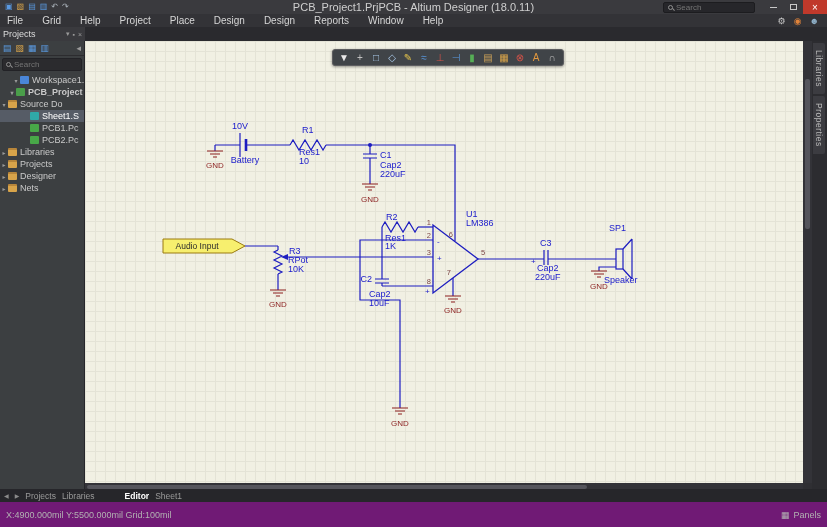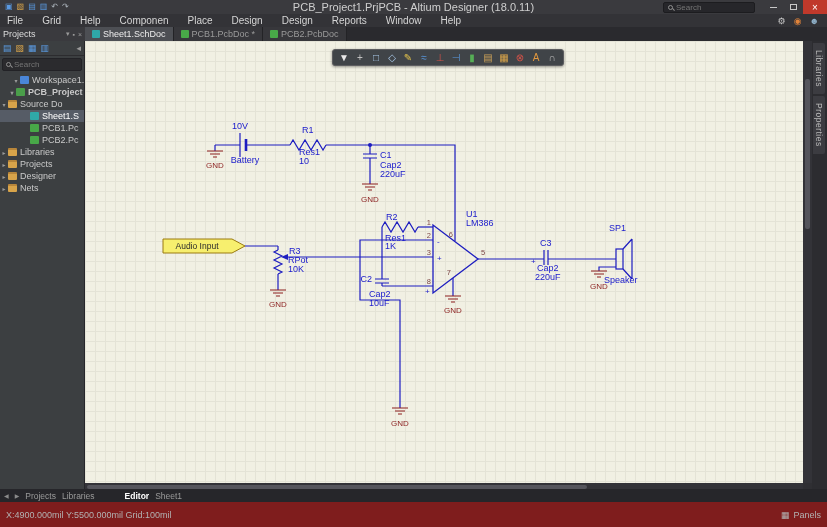--- a/index.html
+++ b/index.html
@@ -57,21 +57,21 @@
 .vscroll{position:absolute;left:803px;top:41px;width:9px;height:442px;background:#333338}
 .vscroll .thumb{position:absolute;left:2px;top:38px;width:5px;height:150px;background:#55555c;border-radius:2px}
 .hscroll{position:absolute;left:85px;top:483px;width:718px;height:8px;background:#333338}
 .hscroll .thumb{position:absolute;left:2px;top:2px;width:500px;height:4px;background:#55555c;border-radius:2px}
 .righttabs{position:absolute;left:812px;top:41px;width:15px;height:450px;background:#2c2c30}
 .vtab{writing-mode:vertical-rl;background:#3c3c41;color:#b8b8b8;font-size:8.5px;padding:7px 1px;margin:2px 1px;border-radius:0 2px 2px 0;letter-spacing:.5px}
 
 .bottomtabs{position:absolute;left:0;top:489px;width:827px;height:13px;background:#26262a;display:flex;align-items:center;font-size:8.5px;color:#9a9a9a;gap:6px;padding-left:4px}
 .bottomtabs .nav{font-size:6px;color:#8a8a8a}
 .bottomtabs .etab{color:#fff;font-weight:bold;margin-left:24px}
-.statusbar{position:absolute;left:0;top:502px;width:827px;height:25px;background:#7f1d1d;display:flex;align-items:center;justify-content:space-between;padding:0 6px;font-size:9px;color:#b2b2b2}
+.statusbar{position:absolute;left:0;top:502px;width:827px;height:25px;background:#701a75;display:flex;align-items:center;justify-content:space-between;padding:0 6px;font-size:9px;color:#b2b2b2}
 .status-right{display:flex;align-items:center;gap:4px}
 </style>
 </head>
 <body>
 
 <div class="app">
 
   <div class="titlebar">
     <div class="tb-icons">
       <span style="color: rgb(90, 154, 226);">▣</span>
@@ -96,21 +96,21 @@
       <div class="win-btn close">
           <span>×</span>
         </div>
     </div>
   </div>
 
   <div class="menubar">
     <span>File</span>
     <span>Grid</span>
     <span>Help</span>
-    <span>Componen</span>
+    <span>Project</span>
     <span>Place</span>
     <span>Design</span>
     <span>Design</span>
     <span>Reports</span>
     <span>Window</span>
     <span>Help</span>
     <span class="menu-right">
       <span style="color: rgb(200, 200, 200);">⚙</span>
       <span style="color: rgb(224, 131, 58);">◉</span>
       <span style="color: rgb(143, 176, 200);">☻</span>
@@ -118,34 +118,20 @@
   </div>
 
   <div class="tabrow">
     <div class="proj-header">
       <span>Projects</span>
       <span class="ph-icons">
         <span>▾</span>
         <span>▪</span>
         <span>×</span>
       </span>
-    </div>
-    <div class="doc-tabs">
-      <div class="dtab active">
-        <span class="dticon" data-k="sch"></span>
-        <span>Sheet1.SchDoc</span>
-      </div>
-      <div class="dtab">
-        <span class="dticon" data-k="pcb"></span>
-        <span>PCB1.PcbDoc *</span>
-      </div>
-      <div class="dtab">
-        <span class="dticon" data-k="pcb"></span>
-        <span>PCB2.PcbDoc</span>
-      </div>
     </div>
   </div>
 
   <div class="leftpanel">
     <div class="lp-icons">
       <span style="color: rgb(90, 154, 226);">▤</span>
       <span style="color: rgb(216, 164, 74);">▧</span>
       <span style="color: rgb(90, 154, 226);">▦</span>
       <span style="color: rgb(90, 154, 226);">▥</span>
       <span class="spacer"></span>

